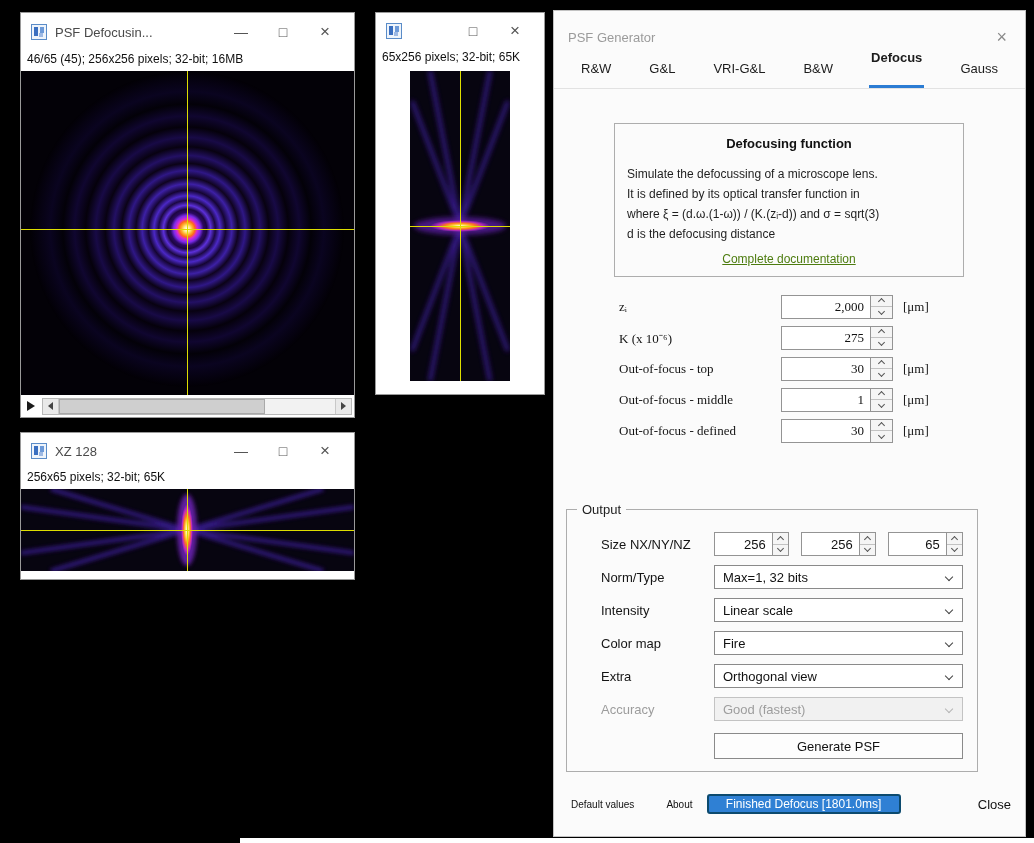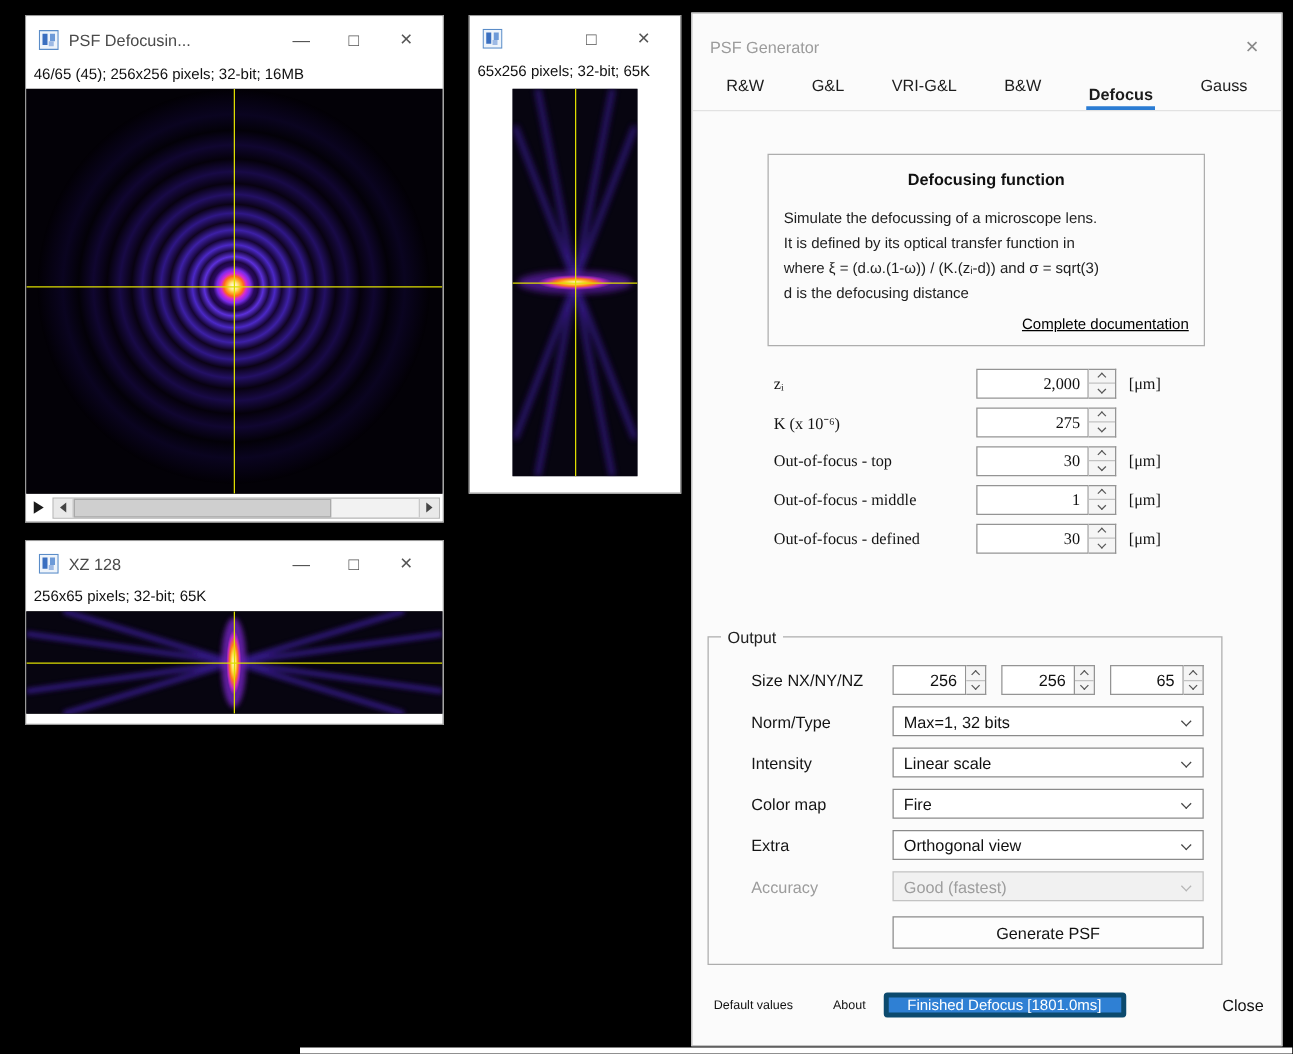--- a/index.html
+++ b/index.html
@@ -42,26 +42,26 @@
   #win-xz .canvas { height:82px; }
 
   
   #dialog { position:absolute; left:553px; top:10px; width:473px; height:827px; background:#fbfbfb; border:1px solid #c2c2c2; }
   .dlg-header { display:flex; align-items:center; padding:12px 14px 0 14px; height:40px; }
   .dlg-title { font-size:13px; color:#9b9b9b; flex:1; }
   .dlg-close { font-size:18px; color:#8a8a8a; padding:0 4px; }
 
   .tabs { display:flex; justify-content:space-between; align-items:flex-end; padding:0 25px; height:38px; border-bottom:1px solid #e2e2e2; }
   .tab { font-size:13px; color:#1c1c1c; padding:6px 2px 9px 2px; border-bottom:3px solid transparent; }
-  .tab.sel { font-weight:bold; border-bottom:3px solid #2b7cd3; padding-bottom:2px; }
+  .tab.sel { font-weight:bold; border-bottom:3px solid #2b7cd3; padding-bottom:20px; }
 
   .infobox { width:350px; margin:34px 0 0 60px; border:1px solid #adadad; background:#fbfbfb; padding:12px 12px 10px 12px; }
   .infobox .ib-title { text-align:center; font-weight:bold; font-size:13px; color:#111; margin-bottom:13px; }
   .infobox .ib-line { font-size:12px; color:#1e1e1e; line-height:20px; }
-  .infobox .ib-link { display:block; text-align:right; font-size:12px; color:#000000; text-decoration:underline; margin-top:8px; }
+  .infobox .ib-link { display:block; text-align:center; font-size:12px; color:#4d7c0f; text-decoration:underline; margin-top:8px; }
 
   .fields { margin-top:14px; }
   .frow { display:flex; align-items:center; height:31px; padding:0 86px 0 65px;font-family:Liberation Serif, serif; }
   .flabel { font-size:13px; color:#141414; white-space:nowrap; }
   .fspace { flex:1; }
   .num { width:90px; height:24px; border:1px solid #949494; background:#fff; font-family:inherit; font-size:13px; color:#111; text-align:right; padding:0 6px; }
   .spin { width:22px; height:24px; border:1px solid #949494; border-left:none; background:#f5f5f5; display:flex; flex-direction:column; }
   .spin > span { flex:1; display:flex; align-items:center; justify-content:center; }
   .spin > span + span { border-top:1px solid #c2c2c2; }
   .chev-up { width:5px; height:5px; border:solid #555; border-width:1.5px 1.5px 0 0; transform:rotate(-45deg); margin-top:2px; }
@@ -79,21 +79,21 @@
   .sgroup .num { width:100%; min-width:0; }
   .dd { flex:1; position:relative; height:24px; border:1px solid #8a8a8a; background:#fff; display:flex; align-items:center; padding:0 26px 0 8px; font-size:13px; color:#111; }
   .dd .dd-chev { position:absolute; right:10px; top:8px; width:6px; height:6px; border:solid #444; border-width:0 1.4px 1.4px 0; transform:rotate(45deg); }
   .dd.dis { background:#f1f1f1; color:#9d9d9d; border-color:#c3c3c3; }
   .dd.dis .dd-chev { border-color:#b5b5b5; }
   .gen-btn { display:block; margin:12px 0 0 113px; width:calc(100% - 113px); height:26px; border:1px solid #8a8a8a; background:#fdfdfd; font-family:inherit; font-size:13px; color:#111; }
 
   .footer { display:flex; align-items:center; margin-top:22px; padding:0 14px 0 17px; }
   .ft-text { font-size:10px; color:#111; white-space:nowrap; }
   .ft-about { margin-left:32px; }
-  .badge { margin-left:14px; width:194px; height:20px; background:#2f80d4; border:4px solid #0c4a6e; border-radius:3px; color:#fff; font-size:12px; display:flex; align-items:center; justify-content:center; white-space:nowrap; }
+  .badge { margin-left:14px; width:194px; height:20px; background:#2f80d4; border:2px solid #0c4a6e; border-radius:3px; color:#fff; font-size:12px; display:flex; align-items:center; justify-content:center; white-space:nowrap; }
   .ft-close { margin-left:auto; font-size:13px; color:#111; }
 
   #taskbar-edge { position:absolute; left:240px; top:838px; width:794px; height:5px; background:#fff; }
 </style>
 </head>
 <body>
 
 <div class="window" id="win-psf">
   <div class="titlebar tb38">
     <span class="ij-icon">

